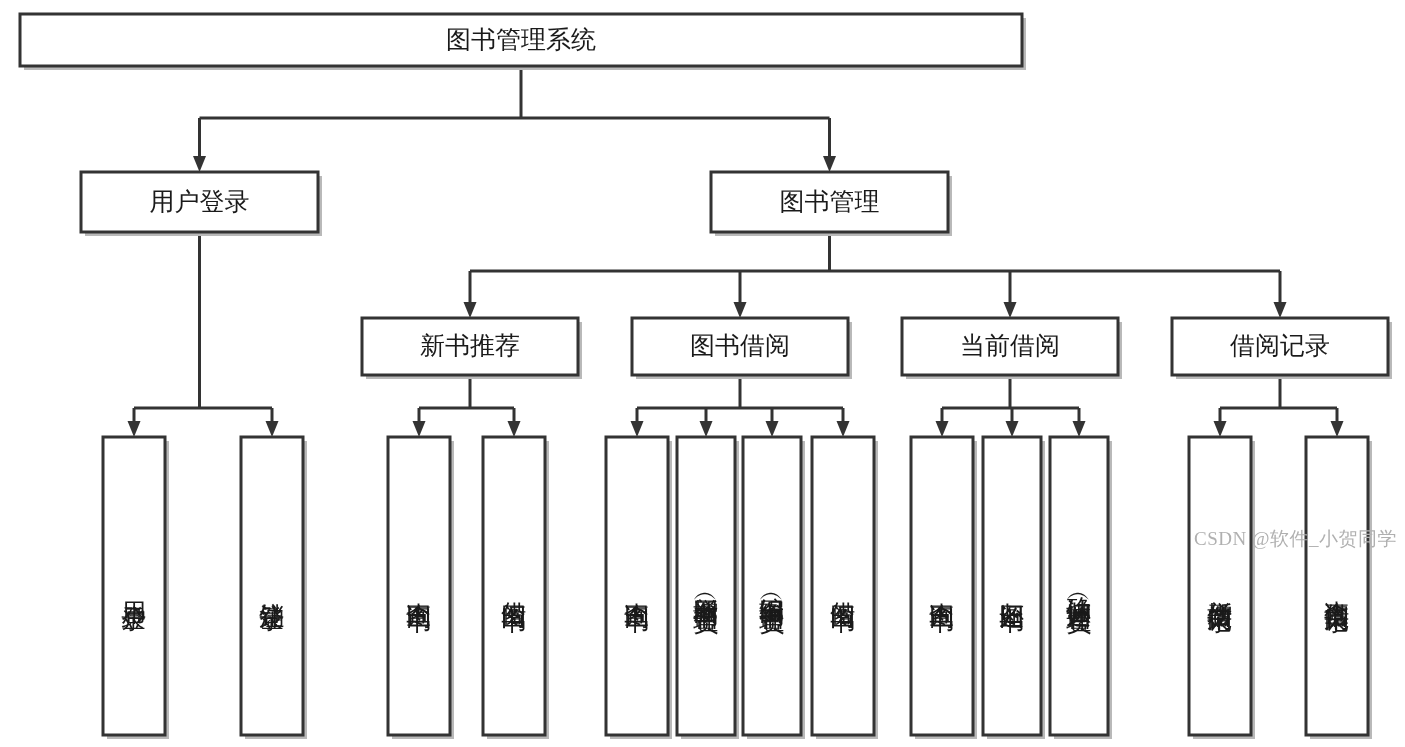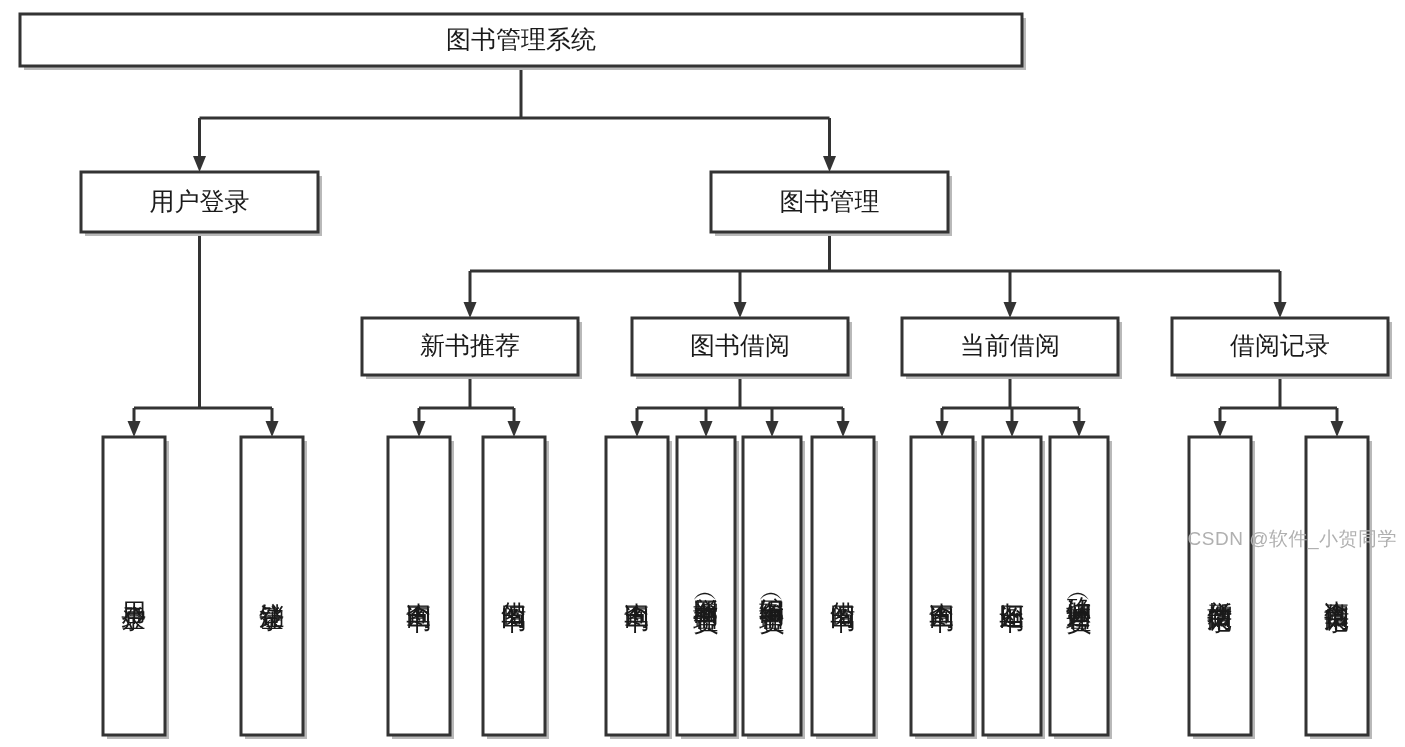--- a/index.html
+++ b/index.html
@@ -62,21 +62,21 @@
     letter-spacing: 2px;
     color: #1a1a1a;
     text-align: center;
     white-space: nowrap;
     pointer-events: none;
   }
   #watermark {
     position: absolute;
     right: 8px;
     bottom: 6px;
-    font-family: Liberation Sans, sans-serif;
+    font-family: Liberation Serif, serif;
     font-size: 19px;
     color: #b0b0b0;
     white-space: nowrap;
     letter-spacing: 0.5px;
   }
 </style>
 </head>
 <body>
 
 <div id="chart-root">

